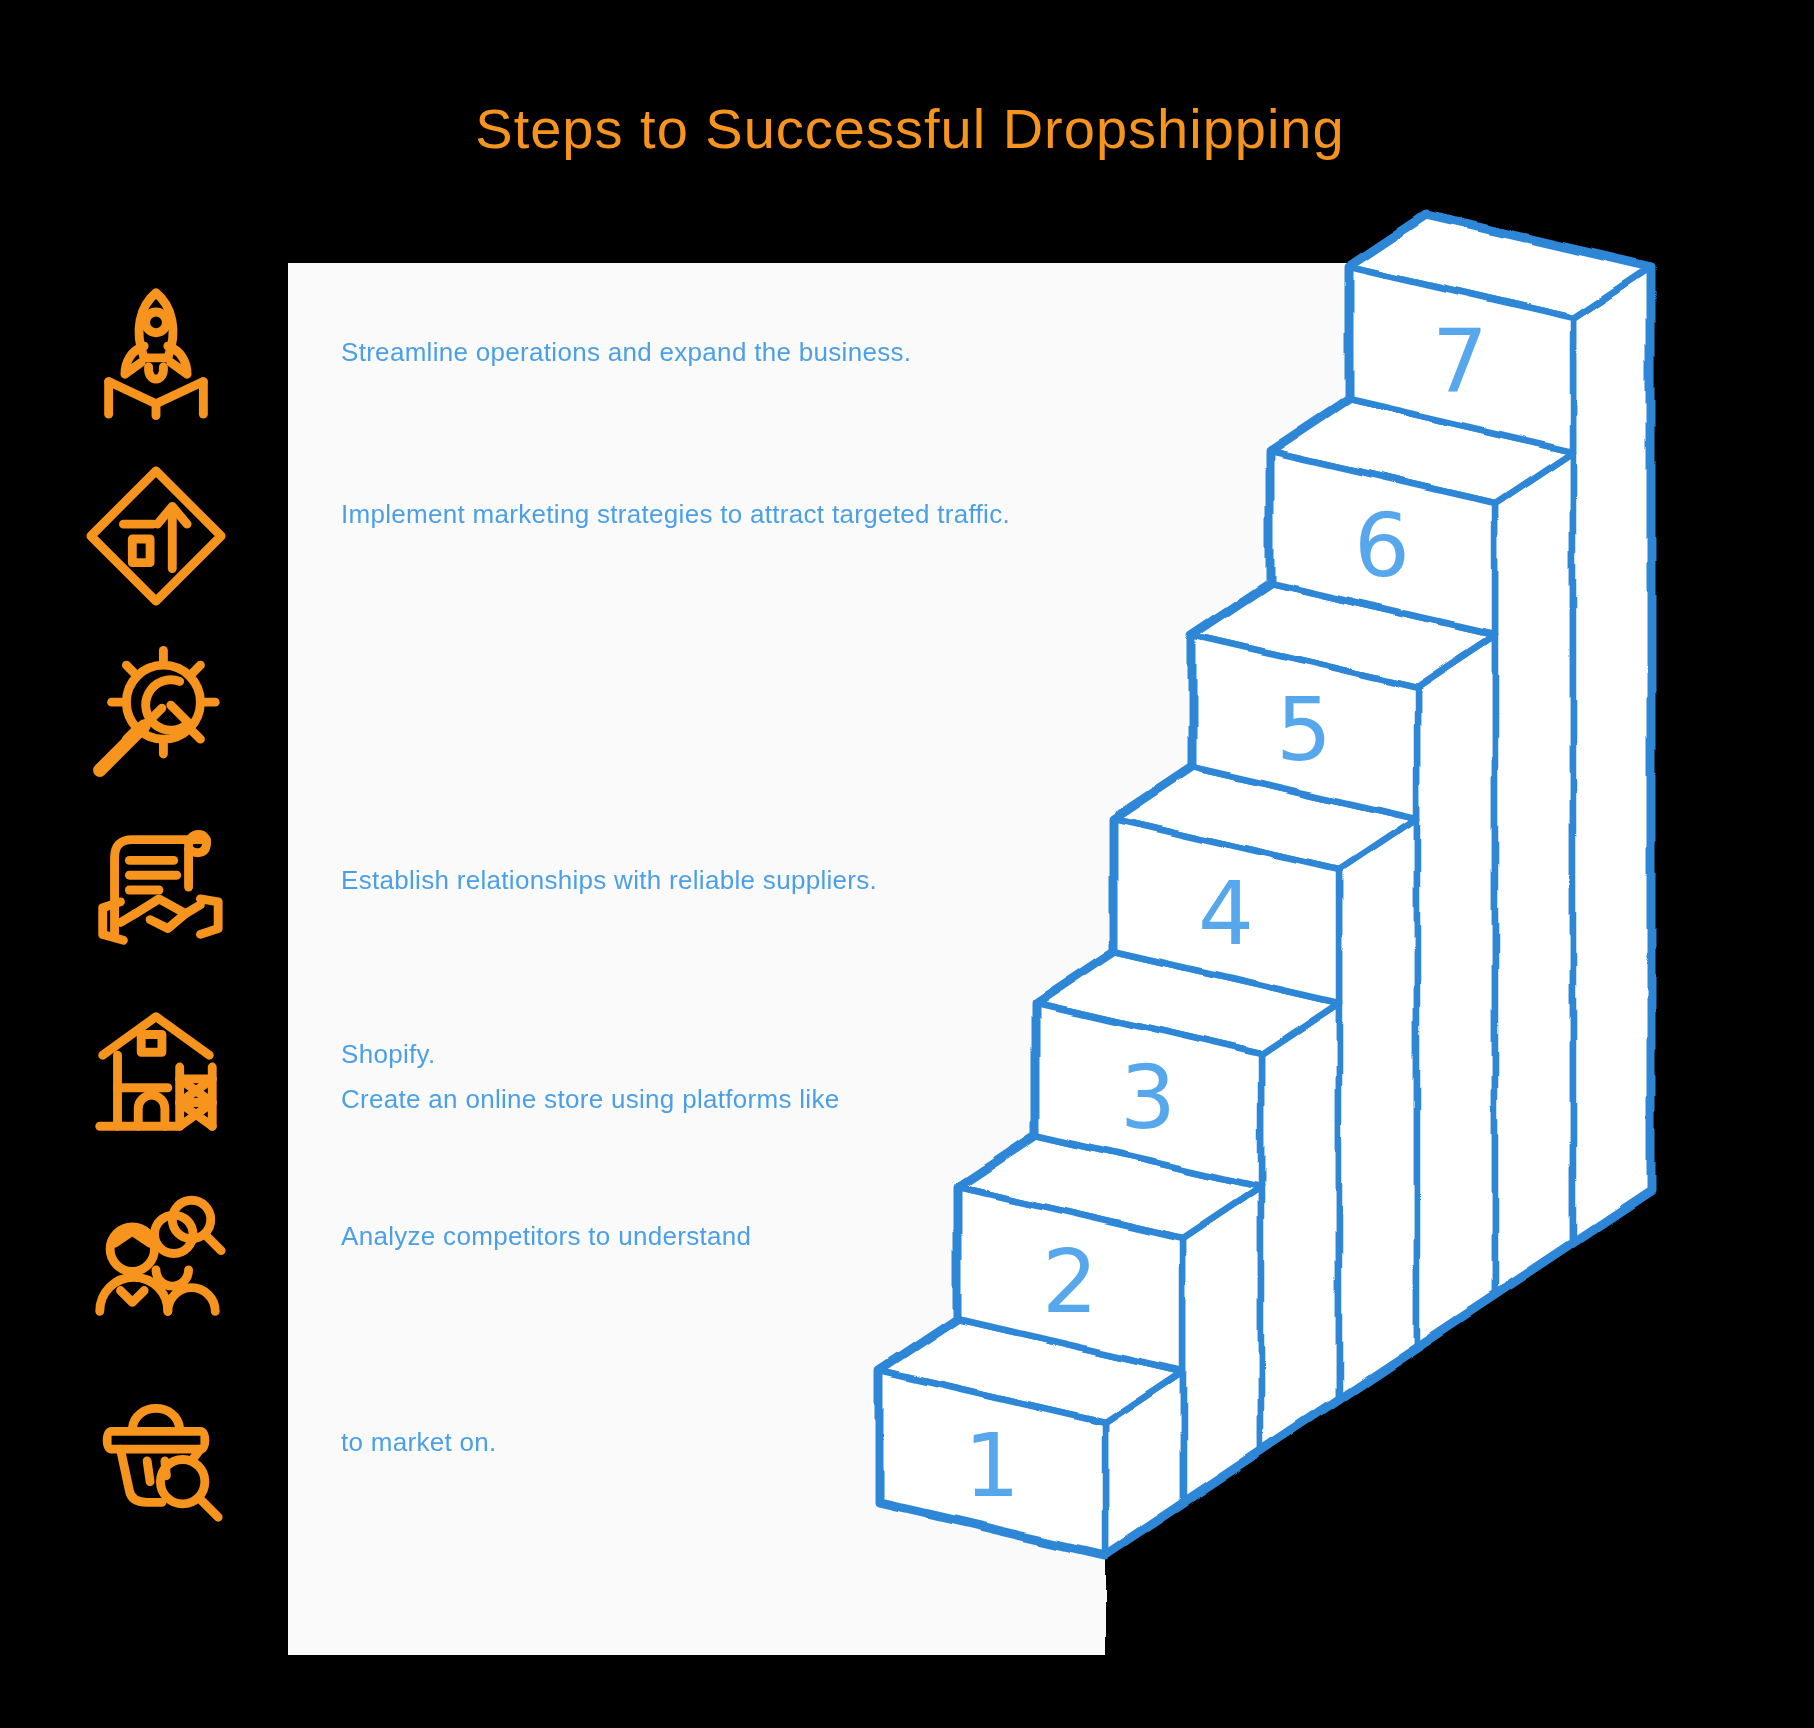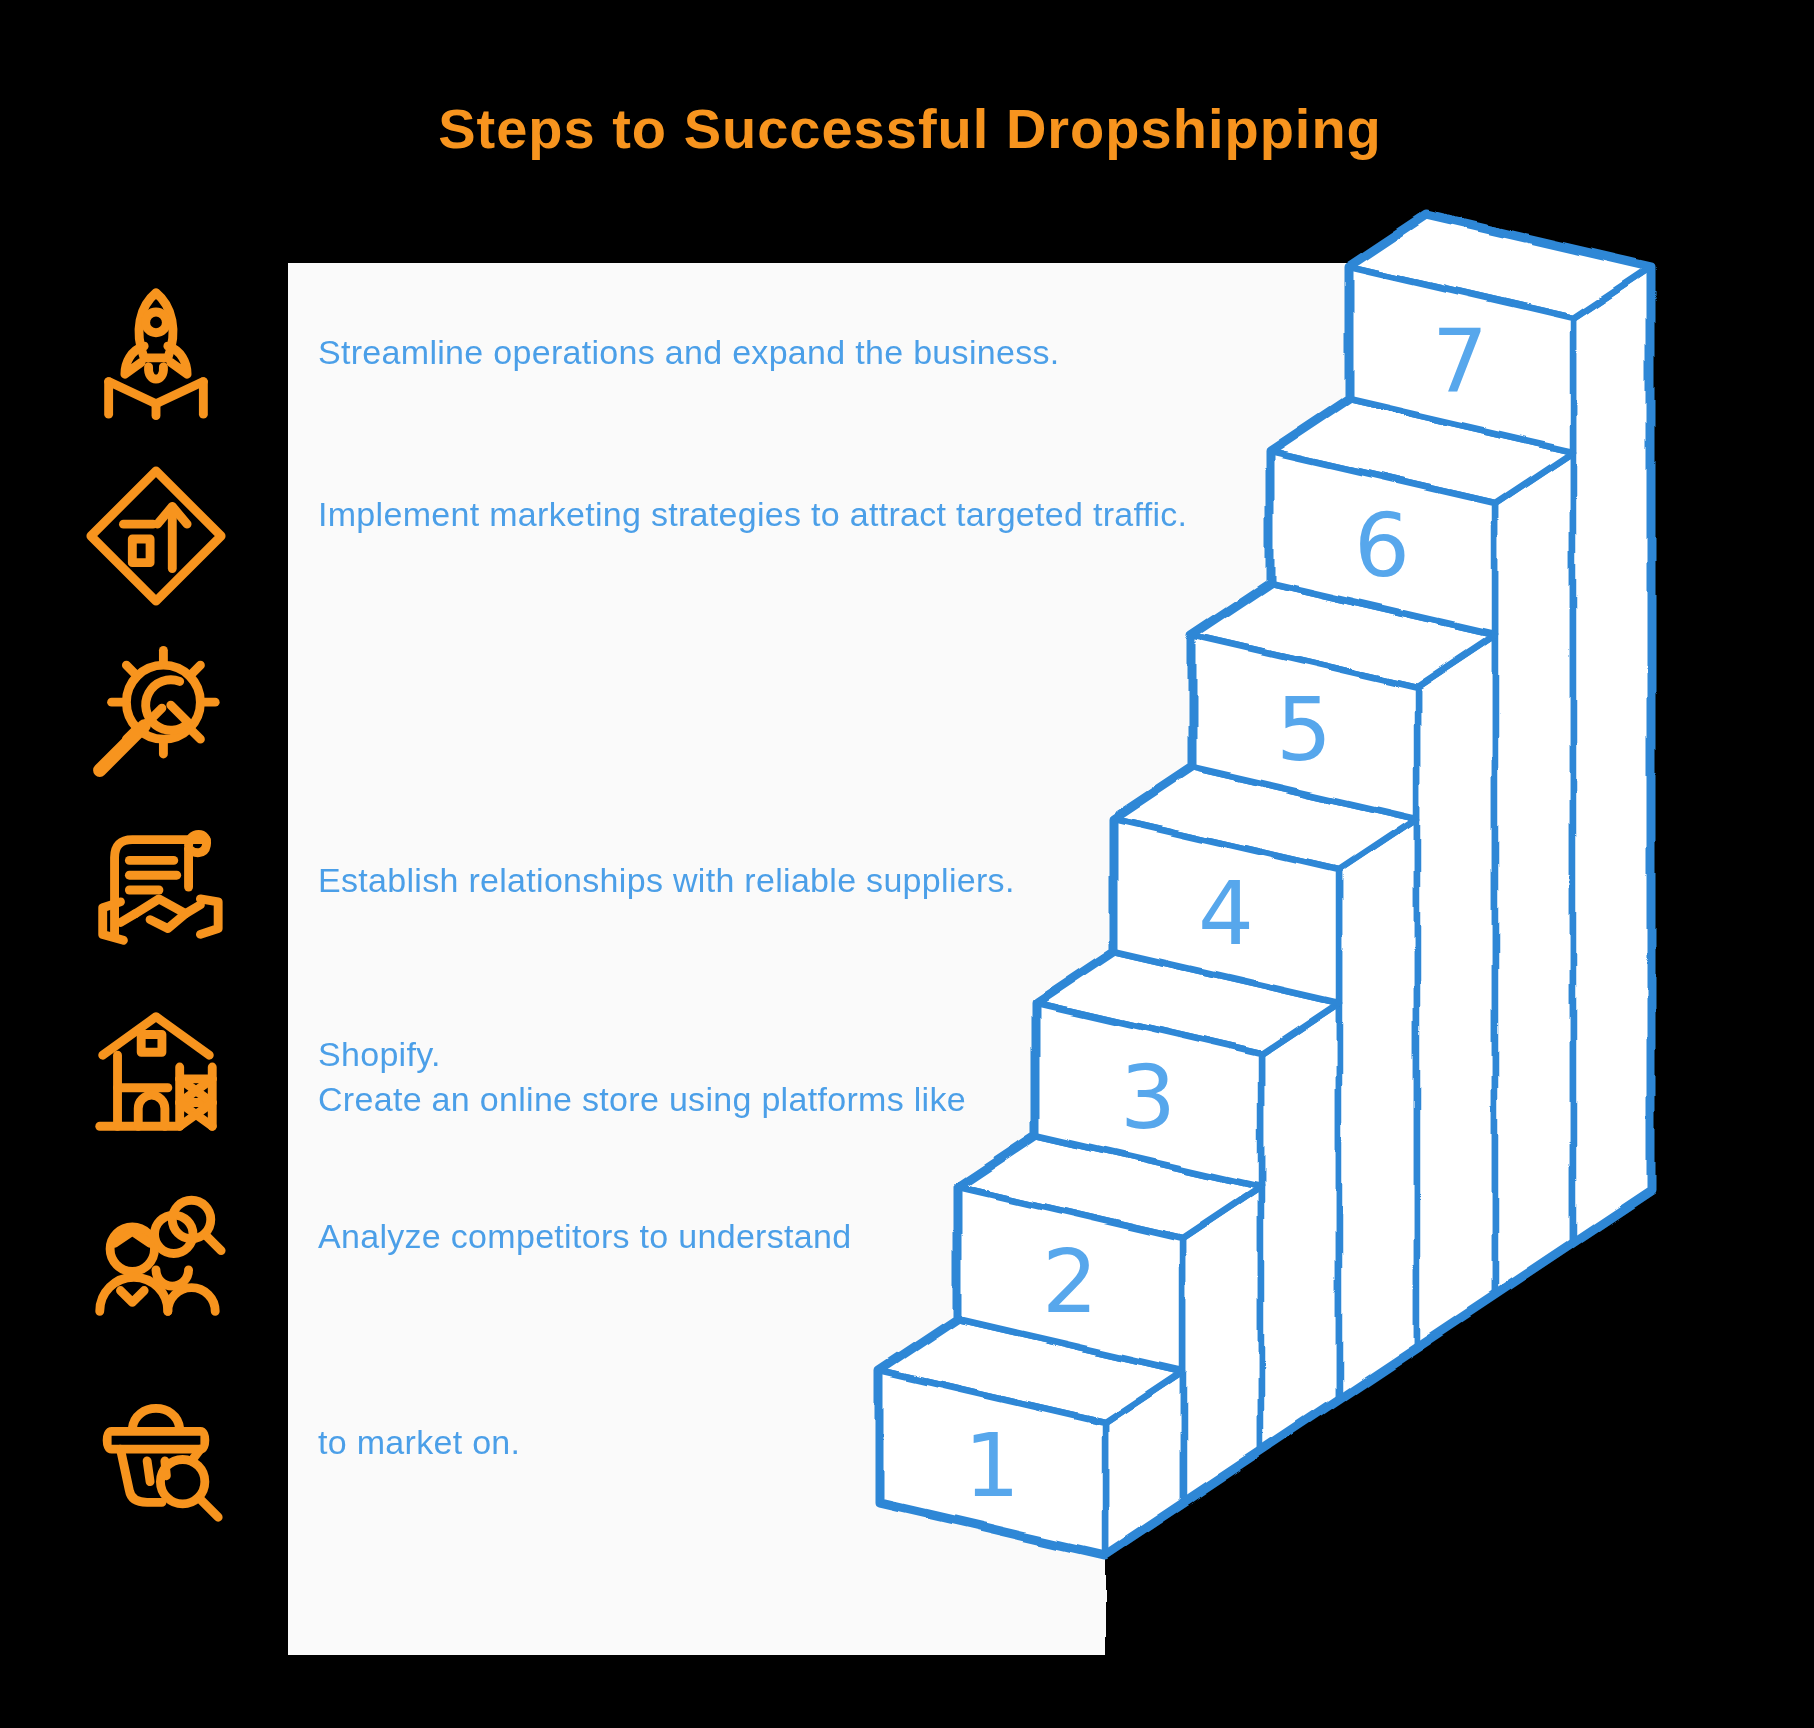--- a/index.html
+++ b/index.html
@@ -4,33 +4,33 @@
 <style>
   html,body{margin:0;padding:0;}
   body{
     width:1814px;height:1728px;position:relative;overflow:hidden;
     background:#000;
     font-family:"Liberation Sans",sans-serif;
   }
   .title{
     position:absolute;left:288px;top:96px;width:1244px;
     text-align:center;
-    font-weight:700;font-size:56px;letter-spacing:1px;
+    font-weight:400;font-size:56px;letter-spacing:1px;
     color:#f7941e;
   }
   .card{
     position:absolute;left:288px;top:263px;width:1272px;height:1392px;
     background:#fafafa;
   }
   .stairs-svg{position:absolute;left:0;top:0;width:1814px;height:1728px;}
   .icon{position:absolute;left:82px;width:148px;height:168px;}
   .row{position:absolute;left:318px;}
   .row .line{
-    font-size:34px;line-height:45px;letter-spacing:.3px;
-    color:#4b9fe8;white-space:nowrap;font-weight:400;
+    font-size:26px;line-height:45px;letter-spacing:.3px;
+    color:#4b9fe8;white-space:nowrap;font-weight:400;margin-left:23px;
   }
   .stair-number{
     font-family:"DejaVu Sans","Liberation Sans",sans-serif;
     font-size:88px;fill:#57a7ec;font-weight:400;
   }
 </style>
 </head>
 <body>
 
 <div class="title">Steps to Successful Dropshipping</div>

